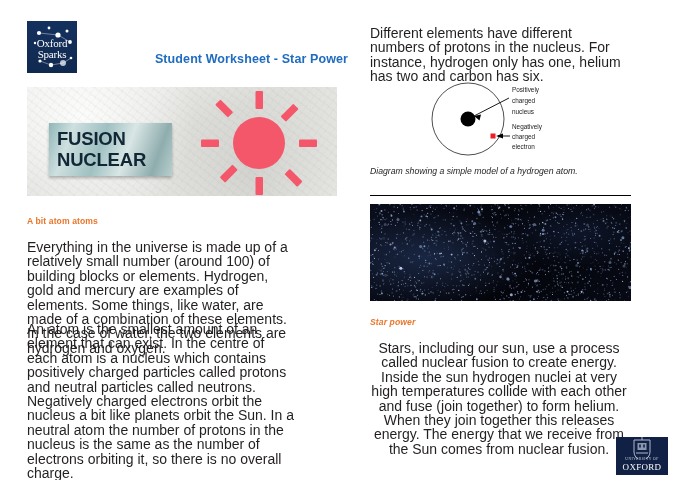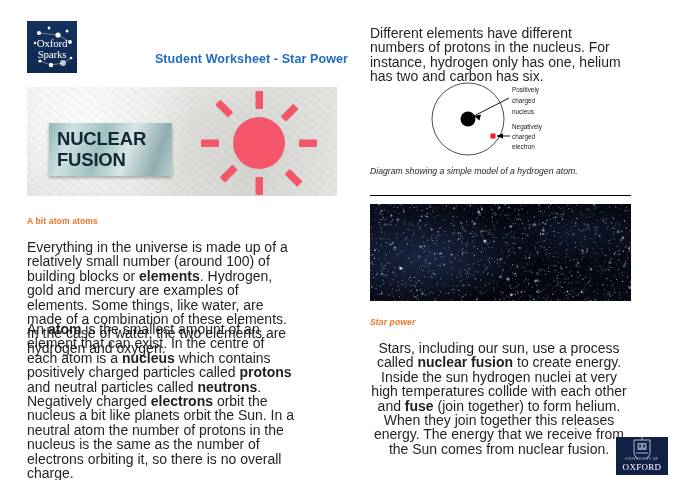--- a/index.html
+++ b/index.html
@@ -131,21 +131,21 @@
     font-weight: bold;
     font-size: 8.6px;
     letter-spacing: .1px;
   }
   .body-text {
     font-size: 14px;
     line-height: 14.4px;
     color: #231f20;
     text-align: left;
   }
-  .body-text b { font-weight: bold; }
+  .body-text b { font-weight: normal; }
 
   #atoms-heading { position: absolute; left: 27px; top: 216px; }
   #atoms-para-1  { position: absolute; left: 27px; top: 240px; width: 268px; }
   #atoms-para-2  { position: absolute; left: 27px; top: 322px; width: 268px; }
 
   
   #elements-para { position: absolute; left: 370px; top: 26px; width: 255px; }
 
   .atom-diagram {
     position: absolute;
@@ -263,22 +263,22 @@
       <div>Sparks</div>
     </div>
   </div>
 
   <div class="title-sub">Student Worksheet - Star Power</div>
 
   <div class="fusion-img">
     <div class="fusion-bg"></div>
     <div class="fusion-plate">
       <div class="fusion-plate-text">
+        <div>FUSION</div>
         <div>NUCLEAR</div>
-        <div>FUSION</div>
       </div>
     </div>
     <svg class="sun" viewBox="0 0 116 104" aria-hidden="true">
       <g fill="#f4576a">
         <circle cx="58" cy="52" r="26"></circle>
         <g>
           <rect x="54.5" y="0" width="7.5" height="18" rx="1"></rect>
           <rect x="54.5" y="86" width="7.5" height="18" rx="1"></rect>
           <rect x="0" y="48.5" width="18" height="7.5" rx="1"></rect>
           <rect x="98" y="48.5" width="18" height="7.5" rx="1"></rect>

